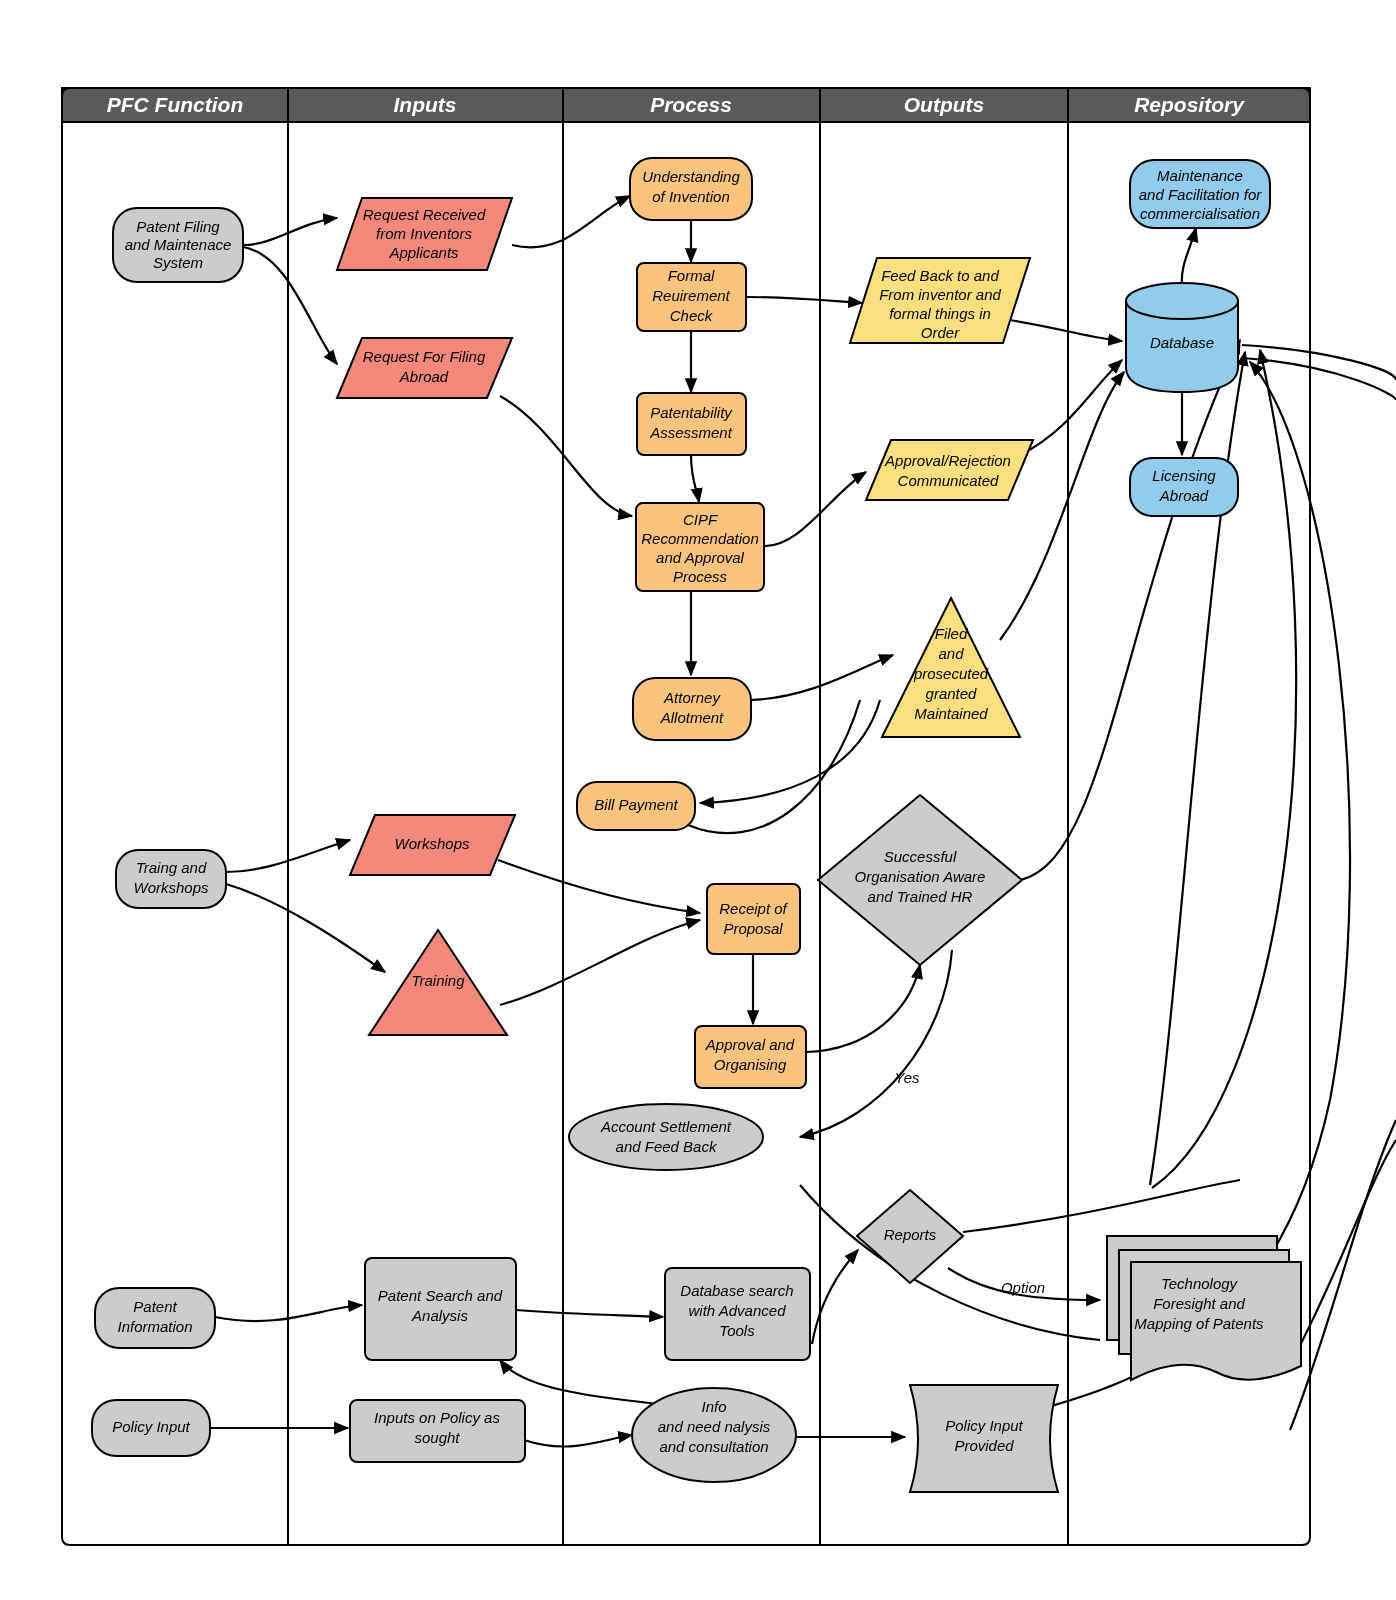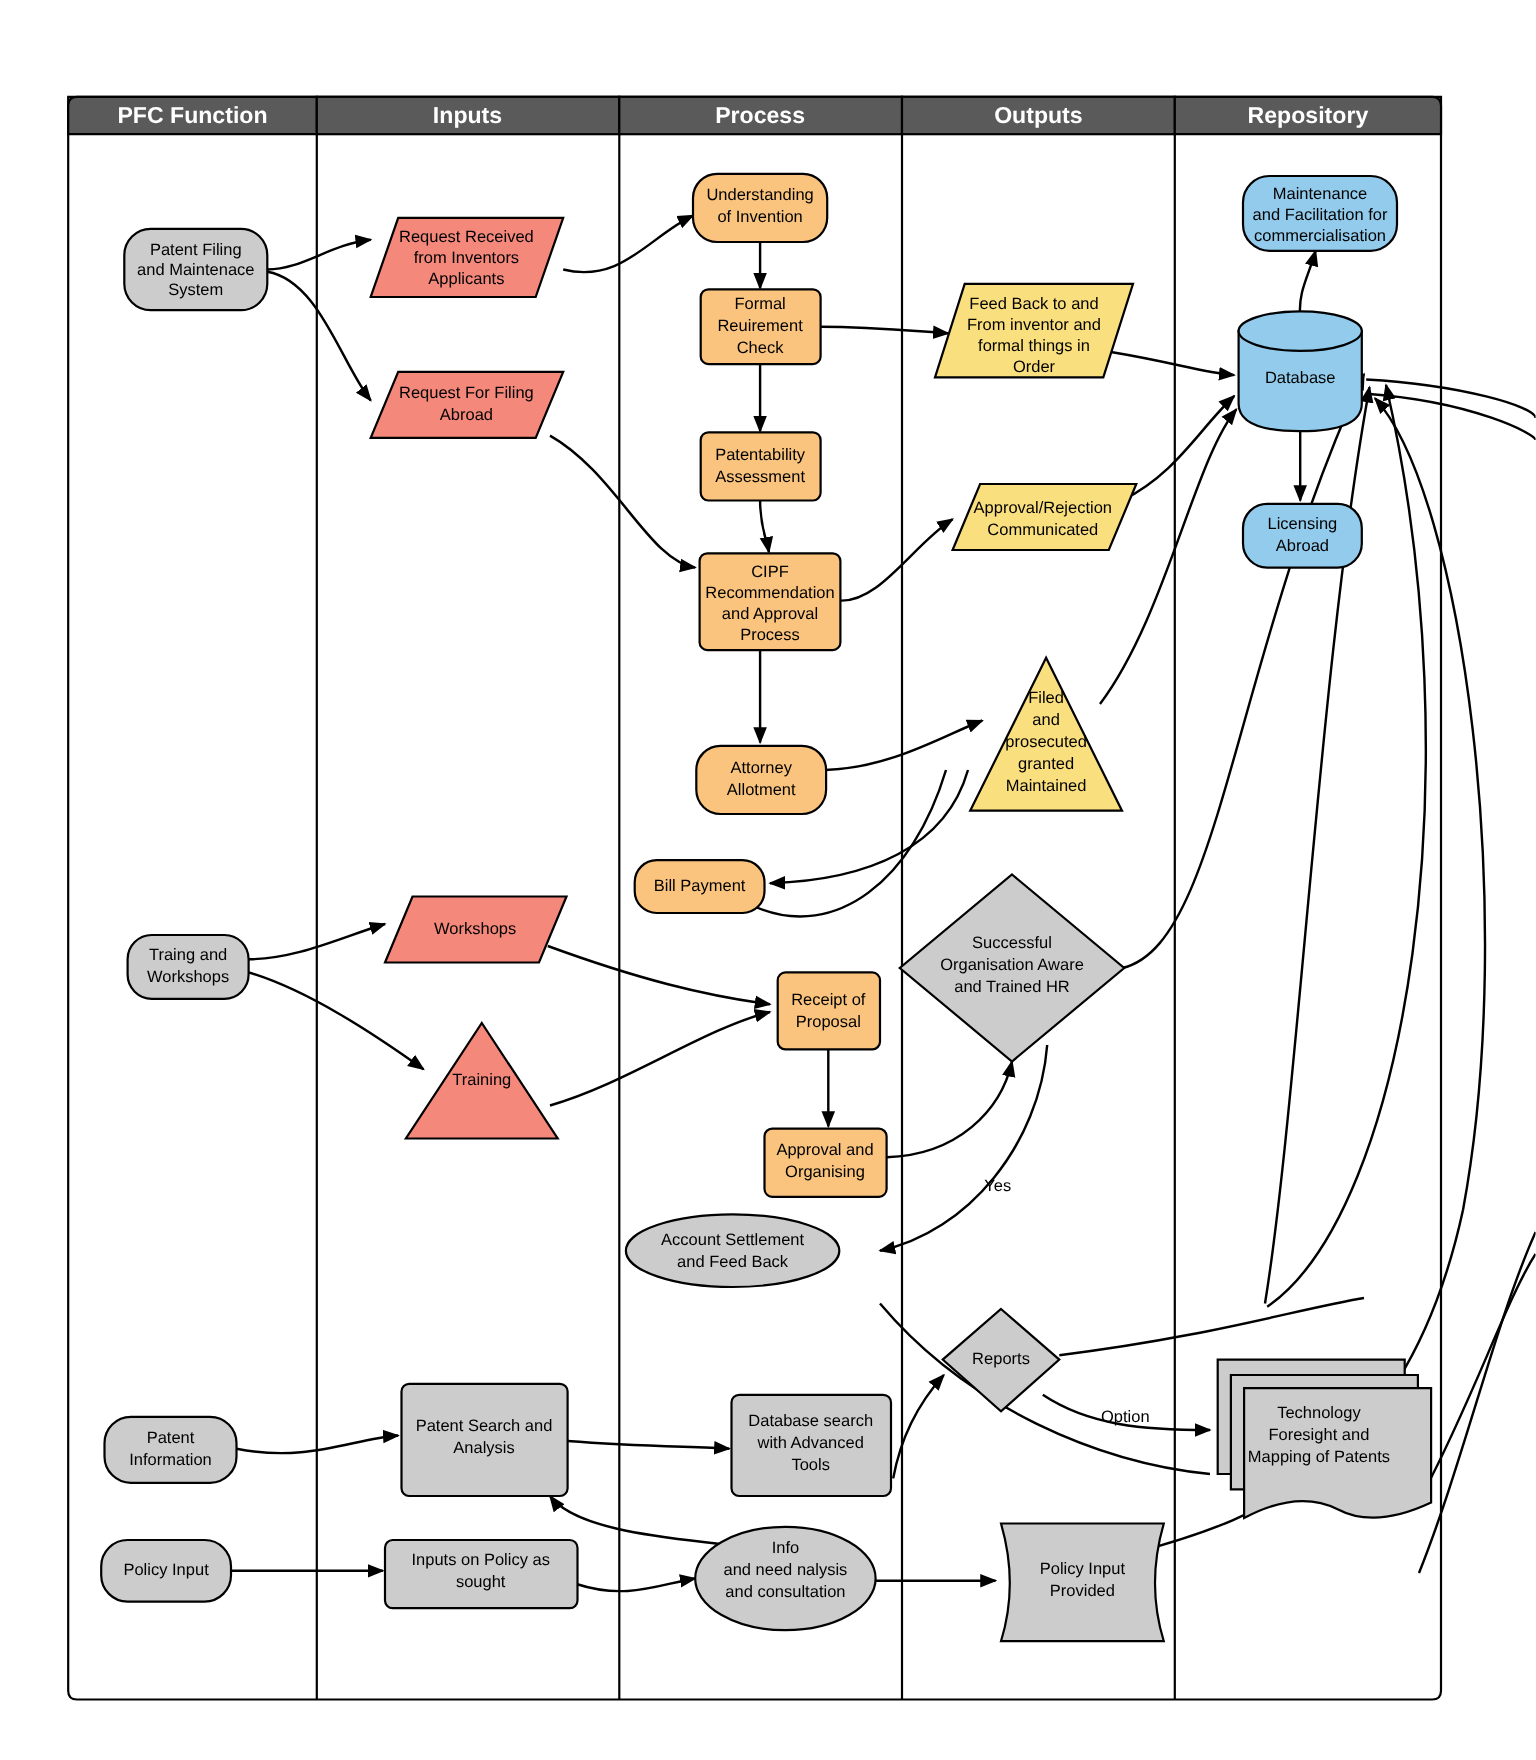--- a/index.html
+++ b/index.html
@@ -1,17 +1,17 @@
 <!DOCTYPE html>
 <html><head>
 <meta charset="utf-8">
 <style>
   html,body{margin:0;padding:0;background:#ffffff;}
   body{width:1396px;height:1600px;overflow:hidden;font-family:"Liberation Sans",sans-serif;}
-  #stage{position:relative;width:1396px;height:1296px;}
+  #stage{position:relative;width:1396px;height:1296px;font-style:italic;}
   svg{display:block;}
   .nodetext{font-family:"Liberation Sans",sans-serif;font-size:15px;fill:#000;text-anchor:middle;dominant-baseline:middle;}
   .hdrtext{font-family:"Liberation Sans",sans-serif;font-size:21px;font-weight:bold;fill:#ffffff;text-anchor:middle;dominant-baseline:middle;}
   .edgelbl{font-family:"Liberation Sans",sans-serif;font-size:15px;fill:#000;text-anchor:middle;dominant-baseline:middle;}
   .shp{stroke:#000;stroke-width:2;}
   .edge{fill:none;stroke:#000;stroke-width:2.2;}
   .lane{fill:none;stroke:#000;stroke-width:2;}
   .hdrcell{fill:#5a5a5a;stroke:#000;stroke-width:2;}
 </style>
 </head>

